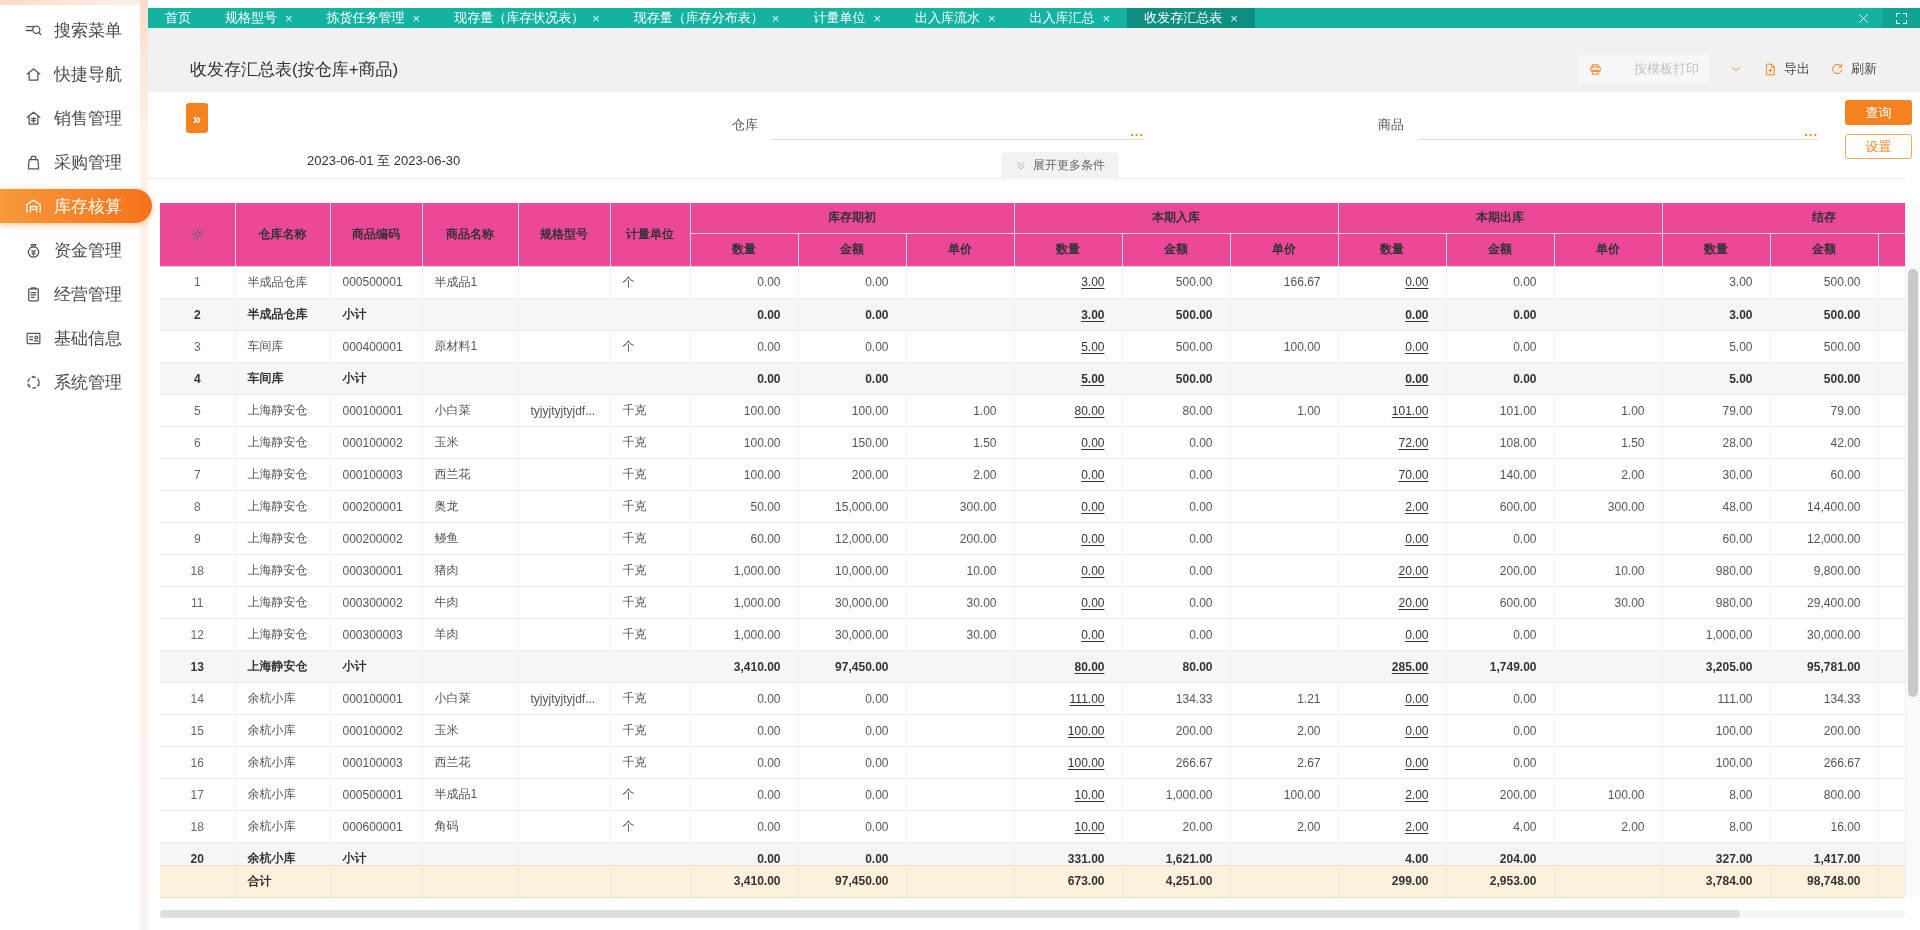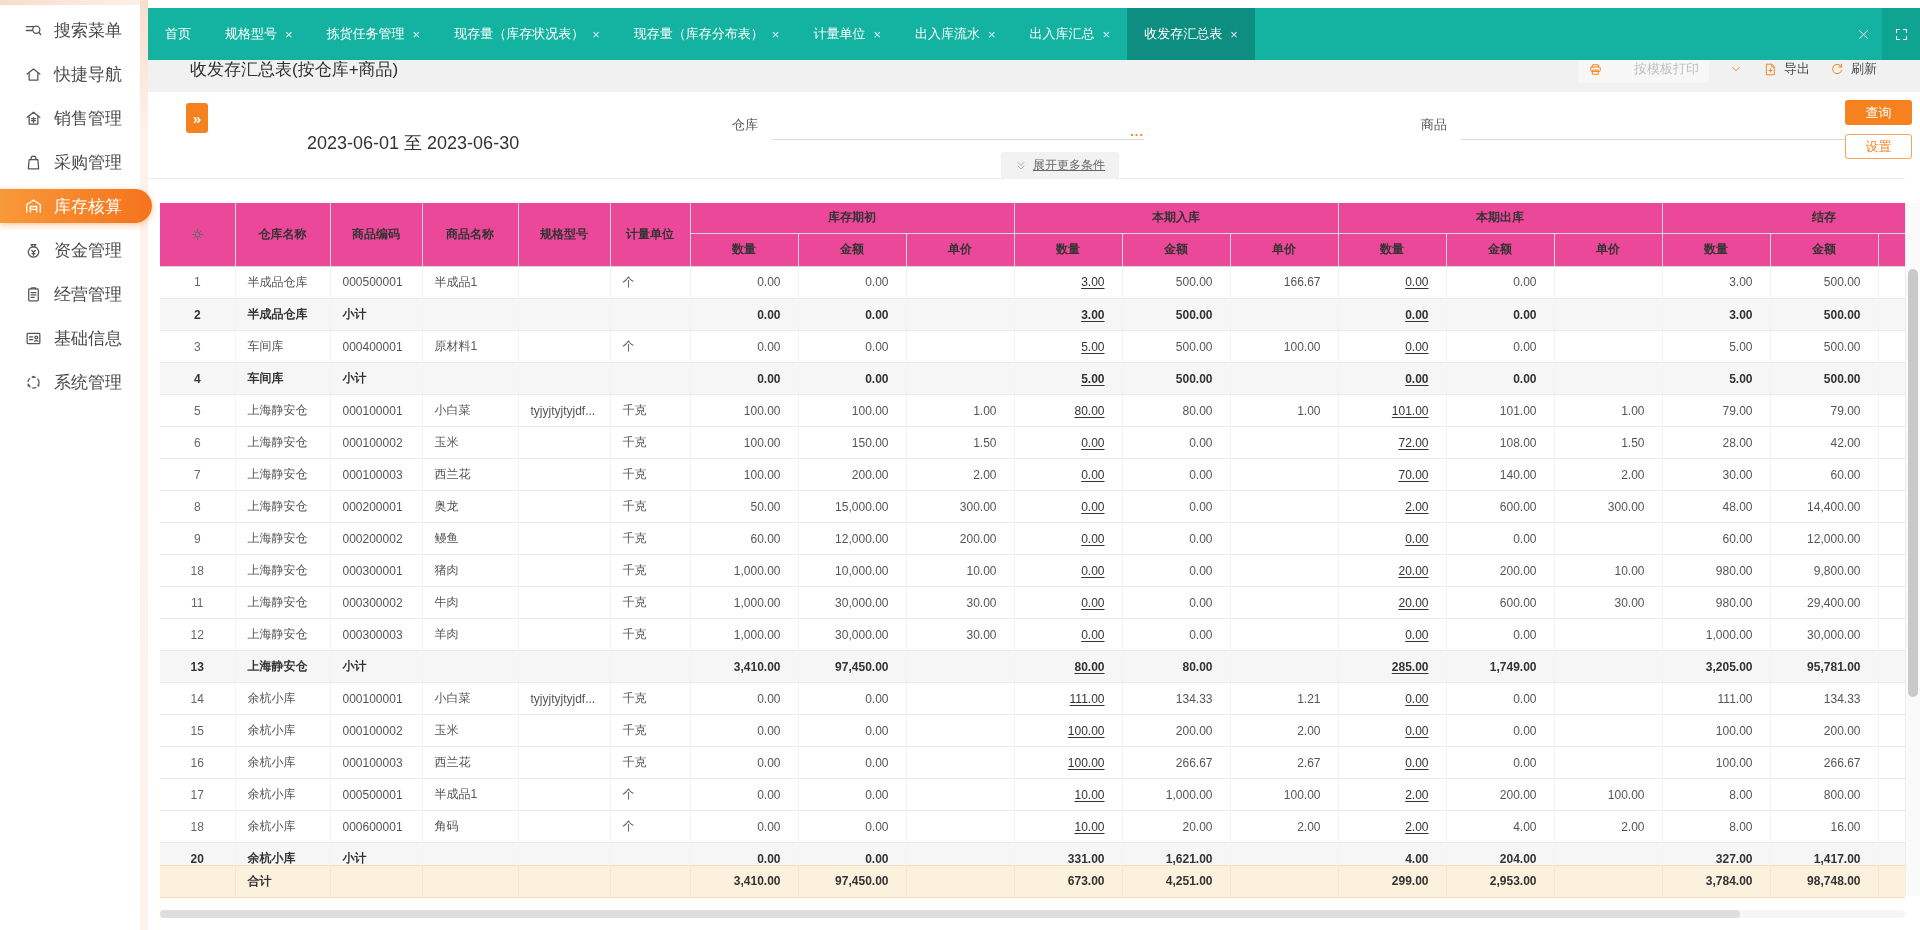--- a/index.html
+++ b/index.html
@@ -17,21 +17,21 @@
     color:#4a4a4a; font-size:17px; cursor:pointer; position:relative; }
   .side-item .s-ic { width:19px; height:19px; margin-right:11px; display:inline-flex; color:#555; flex:none; }
   .side-item .s-ic svg { width:19px; height:19px; }
   .side-item.active { width:152px; height:34px; margin:5px 0; border-radius:0 18px 18px 0;
     background:linear-gradient(90deg,#f8993a,#f5731c); color:#fff; z-index:6;
     box-shadow:0 2px 6px rgba(245,130,31,.45); }
   .side-item.active .s-ic { color:#fff; }
 
   
   .topstrip { position:absolute; left:148px; top:0; right:0; height:8px; background:#fff; }
-  .tabbar { position:absolute; left:148px; top:8px; right:0; height:52px; background:#14b3a1;
+  .tabbar { position:absolute; left:148px; top:8px; right:0; height:20px; background:#14b3a1;
     display:flex; align-items:stretch; color:#fff; z-index:3; }
   .tabs { display:flex; flex:1; overflow:hidden; }
   .tab { display:flex; align-items:center; padding:0 17px; font-size:13px; white-space:nowrap; cursor:pointer; }
   .tab.active { background:#0d8e80; }
   .t-close { margin-left:8px; font-size:13px; opacity:.85; line-height:1; }
   .win-controls { display:flex; }
   .win-btn { width:38px; display:flex; align-items:center; justify-content:center; cursor:pointer; }
   .win-btn svg { width:15px; height:15px; }
   .win-btn.alt { background:#0fa392; }
 
@@ -55,36 +55,36 @@
   
   .expand-handle { position:absolute; left:38px; top:11px; width:22px; height:30px; background:#f5821f;
     color:#fff; border-radius:3px; display:flex; align-items:center; justify-content:center;
     font-size:15px; font-weight:bold; cursor:pointer; }
   .f-date { position:absolute; left:97px; top:20px; display:flex; align-items:center; gap:12px; }
   .f-label { font-size:13px; color:#555; }
   .chips { display:flex; gap:6px; }
   .chip { font-size:12px; color:#44617c; border:1px solid #9ec5e8; border-radius:3px;
     padding:3px 8px; line-height:1; background:#fff; cursor:pointer; }
   .chip.on { background:#f5821f; border-color:#f5821f; color:#fff; font-weight:bold; }
-  .f-range { position:absolute; left:159px; top:39px; font-size:18px; color:#333; }
+  .f-range { position:absolute; left:159px; top:60px; font-size:13px; color:#333; }
   .f-field { position:absolute; top:24px; display:flex; gap:14px; align-items:flex-start; }
   .f-field.warehouse { left:584px; }
-  .f-field.product { left:1273px; }
+  .f-field.product { left:1230px; }
   .f-input { width:372px; height:24px; border-bottom:1px solid #dcdcdc; position:relative; cursor:text; }
   .f-field.product .f-input { width:400px; }
   .dots { position:absolute; right:0; bottom:3px; color:#f5821f; font-size:13px; font-weight:bold;
     letter-spacing:1px; cursor:pointer; line-height:.6; }
   .f-actions { position:absolute; right:8px; top:8px; display:flex; flex-direction:column; gap:9px; }
   .btn-query { width:67px; height:25px; background:#f5821f; color:#fff; border:none; border-radius:3px;
     font-size:13px; cursor:pointer; font-family:inherit; }
   .btn-settings { width:67px; height:25px; background:#fff; color:#f5821f; border:1px solid #f7a558;
     border-radius:3px; font-size:13px; cursor:pointer; font-family:inherit; }
   .more-pill { position:absolute; left:912px; top:60px; transform:translateX(-50%);
     background:#f2f2f2; color:#666; font-size:12px; border-radius:3px; padding:5px 14px;
-    display:flex; align-items:center; gap:6px; cursor:pointer; z-index:2;text-decoration:underline; }
+    display:flex; align-items:center; gap:6px; cursor:pointer; z-index:2; }
   .more-pill svg { width:12px; height:12px; color:#8ba09b; }
   .filter-sep { position:absolute; left:0; right:15px; top:86px; border-bottom:1px solid #ececec; }
 
   
   .table-area { position:absolute; left:12px; top:111px; width:1745px; overflow:hidden; }
   table { border-collapse:collapse; table-layout:fixed; width:1826px; font-size:12px; }
   thead th { background:#ec4899; color:#333; font-weight:600; font-size:12px;
     border-right:1px solid #d8d8d8; border-bottom:1px solid #d8d8d8; text-align:center; }
   tr.h1 th { height:30px; }
   tr.h2 th { height:33px; }

